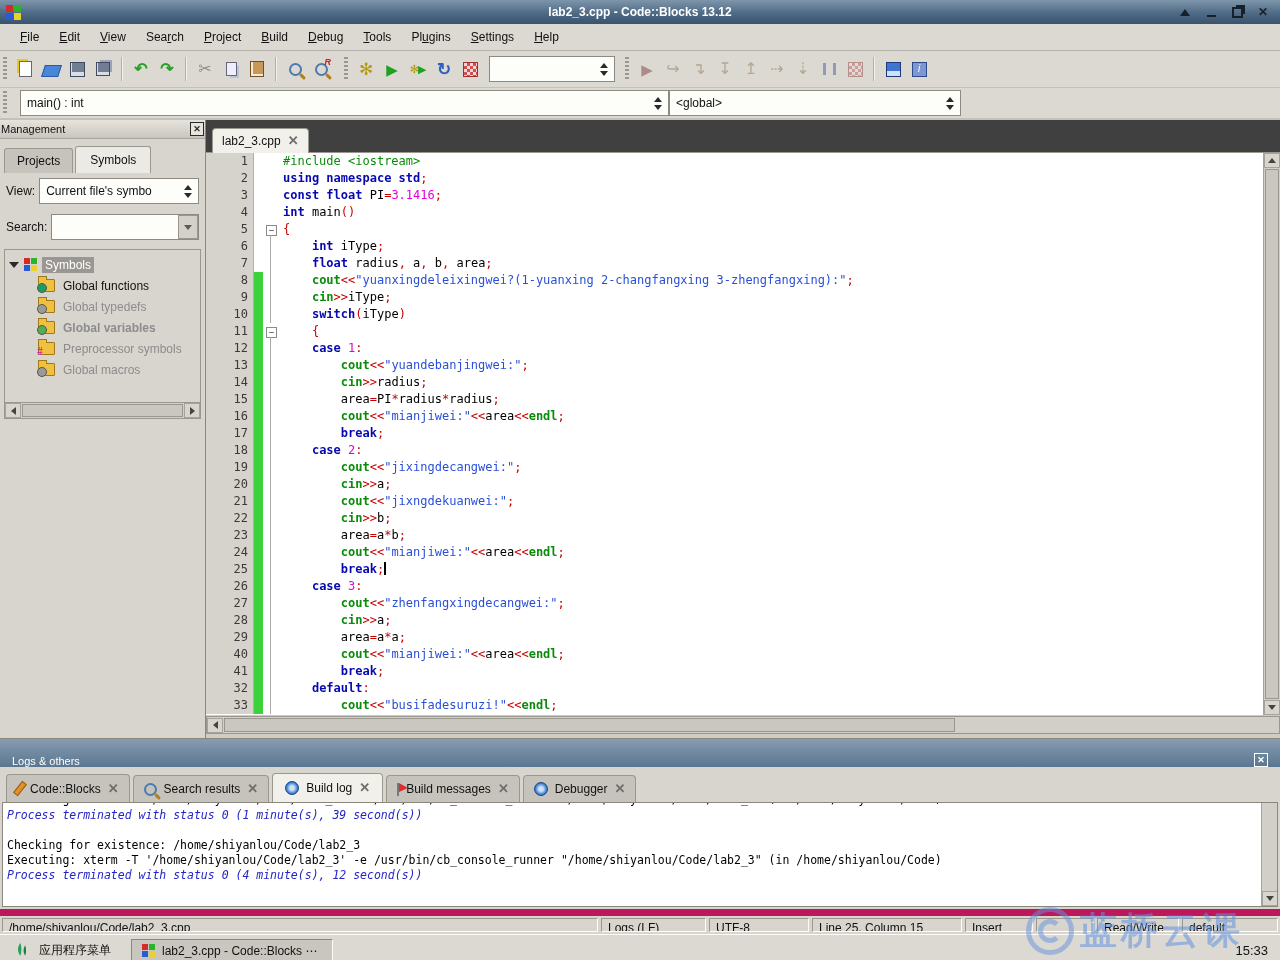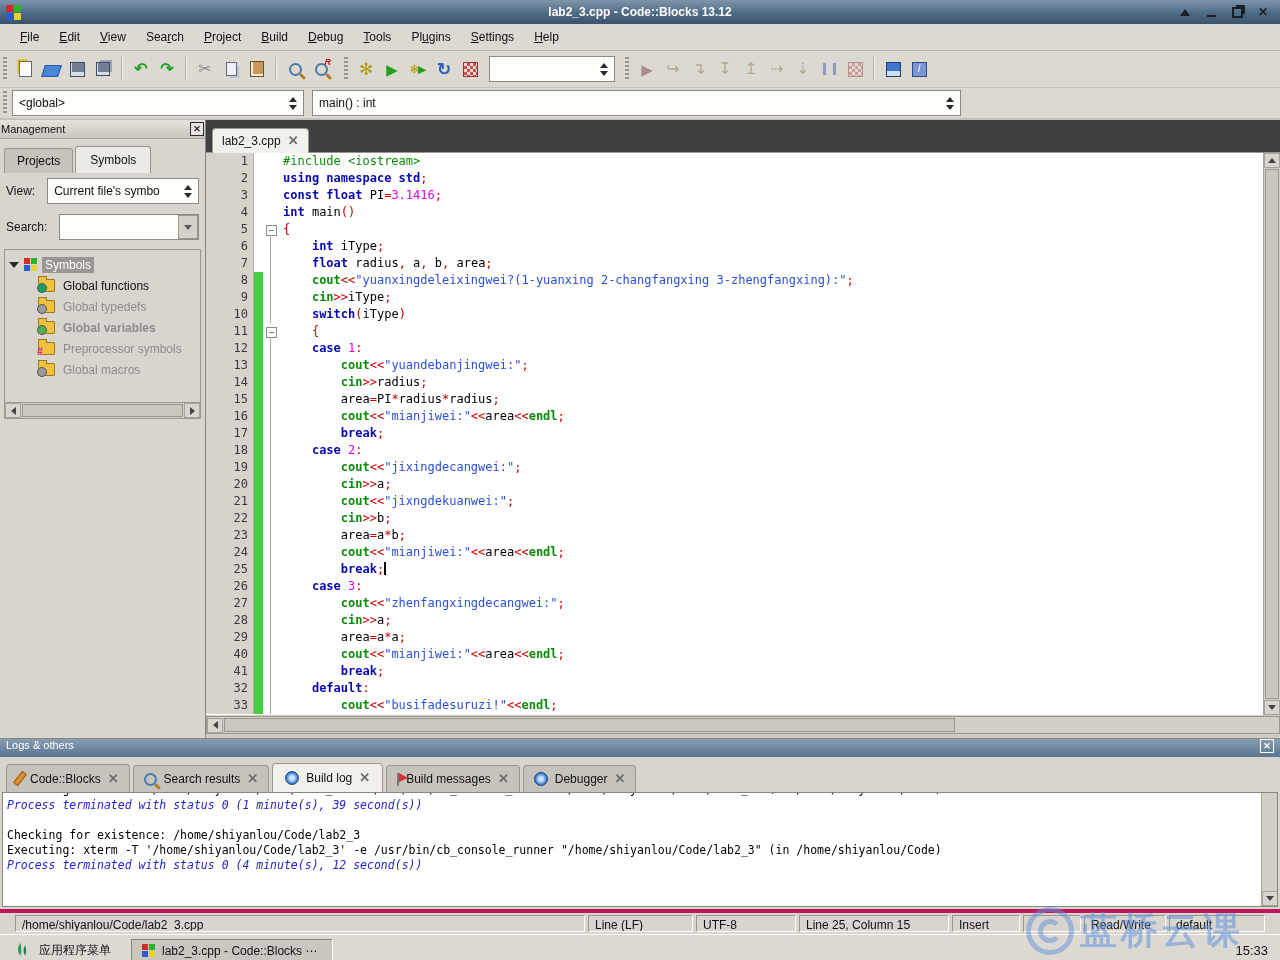--- a/index.html
+++ b/index.html
@@ -83,21 +83,21 @@
   .main{display:flex;height:618px;border-top:1px solid #c4c1ba}
   
   .mgmt{width:205px;border-right:1px solid #8a877f;display:flex;flex-direction:column;background:#d8d5ce}
   .panel-caption{height:18px;background:linear-gradient(#e6e3dc,#c9c6bf);border-bottom:1px solid #a6a39c;
                  display:flex;align-items:center;padding:0 1px;font-size:11px}
   .caption-x{margin-left:auto;width:12px;height:12px;border:1px solid #2a2a2a;display:flex;align-items:center;
              justify-content:center;font-size:9px;font-weight:bold;color:#2a2a2a;background:#e8e5de}
   .mtabs{height:30px;display:flex;align-items:flex-end;padding:4px 4px 0}
   .mtab{padding:5px 12px;border:1px solid #9a978f;border-bottom:none;background:#c6c3bc;border-radius:3px 3px 0 0;margin-right:2px}
   .mtab.active{background:#eceae4;position:relative;top:0;padding:6px 14px}
-  .mgmt-row{display:flex;align-items:center;gap:12px;padding:5px 6px}
+  .mgmt-row{display:flex;align-items:center;gap:4px;padding:5px 6px}
   .mgmt-row .combo{flex:1}
   .tree{margin:4px 4px 0;border:1px solid #9a978f;border-bottom:none;height:148px;background:#d8d5ce;padding-top:4px;overflow:hidden}
   .titem{display:flex;align-items:center;gap:5px;height:21px;padding-left:4px}
   .titem .lbl{padding:1px 3px}
   .titem .lbl.sel{background:#9a9792;color:#fff}
   .titem .lbl.dim{color:#8c8c8c}
   .expander{border-left:5px solid transparent;border-right:5px solid transparent;border-top:6px solid #2a2a2a}
   .mini-logo{display:grid;grid-template-columns:6px 6px;grid-template-rows:6px 6px;gap:1px}
   .mini-logo i:nth-child(1){background:#d42a2a}.mini-logo i:nth-child(2){background:#2ab42a}
   .mini-logo i:nth-child(3){background:#2a5ad4}.mini-logo i:nth-child(4){background:#e8d22a}
@@ -134,43 +134,43 @@
   .tok-p{color:#0a8c0a}.tok-k{color:#0808b0;font-weight:bold}.tok-c{color:#0a8c0a;font-weight:bold}
   .tok-s{color:#2a4fd8}.tok-n{color:#e000e0}.tok-o{color:#c80000}.tok-d{color:#000}
   .caret{display:inline-block;width:0;height:13px;border-left:2px solid #000;vertical-align:-2px}
   .vscroll{width:16px;flex:none;background:#d2cfc8;border-left:1px solid #a6a39c;display:flex;flex-direction:column;align-items:center}
   .vscroll .vthumb{width:12px;flex:1;background:#cac7c0;border:1px solid #9a978f;margin:1px 0}
   .ed-hscroll{height:16px;margin:1px 0;border:1px solid #9a978f;background:#d2cfc8;display:flex;align-items:center}
   .ed-hthumb{width:68%;height:12px;background:#cac7c0;border:1px solid #9a978f;margin:0 1px}
   .edfill{flex:1}
   
   .logs{height:170px;display:flex;flex-direction:column;border-top:1px solid #8a877f;background:#d8d5ce}
-  .logs-caption{height:18px;background:linear-gradient(#879cb0,#5a7690);color:#fff;font-size:11px;
-                display:flex;align-items:flex-start;padding:0 6px}
+  .logs-caption{height:28px;background:linear-gradient(#879cb0,#5a7690);color:#fff;font-size:11px;
+                display:flex;align-items:flex-end;padding:0 12px}
   .logs-caption .caption-x{border-color:#fff;color:#fff;background:transparent}
   .ltabs{height:33px;display:flex;align-items:flex-end;padding:2px 6px 0}
   .ltab{display:flex;align-items:center;gap:7px;padding:6px 10px;border:1px solid #9a978f;border-bottom:none;
         background:#c6c3bc;border-radius:4px 4px 0 0;margin-right:3px;font-size:12px}
   .ltab.active{background:#f2f0ea;padding:7px 12px}
   .ltab .tab-x{font-size:13px}
   [data-name="codeblocks-log-icon"]{width:4px;height:13px;background:#e09030;border:1px solid #9a6010;transform:rotate(38deg)}
   .gearblue{width:12px;height:12px;border-radius:50%;background:radial-gradient(#cfe2f8 25%,#2a72c8 70%);border:1px solid #1a4a88}
   [data-name="build-messages-icon"]{width:2px;height:13px;background:#777;position:relative}
   [data-name="build-messages-icon"]::before{content:"";position:absolute;left:2px;top:0;
       border-top:5px solid transparent;border-bottom:4px solid transparent;border-left:9px solid #d83030}
   .logs-body{flex:1;margin:0 2px 2px;border:1px solid #8a877f;background:#fff;overflow:hidden;position:relative;
              font-family:"DejaVu Sans Mono",monospace;font-size:11.5px;line-height:15px;padding:0 4px}
   .log-clip{height:5px;overflow:hidden}
   .log-clip span{display:block;margin-top:-11px;color:#000}
   .log-line{white-space:nowrap;color:#000}
   .log-line.info{color:#2424c8;font-style:italic}
   .logs-vscroll{position:absolute;right:0;top:0;bottom:0;width:15px;background:#d2cfc8;border-left:1px solid #a6a39c;
                 display:flex;flex-direction:column;align-items:center;justify-content:flex-end}
   
-  .status{height:25px;background:#d8d5ce;border-top:4px solid #be185d;display:flex;gap:3px;padding:2px 15px;box-sizing:border-box}
+  .status{height:25px;background:#d8d5ce;border-top:7px solid #be185d;display:flex;gap:3px;padding:2px 2px;box-sizing:border-box}
   .sfield{border:1px solid;border-color:#9a978f #fdfcf9 #fdfcf9 #9a978f;padding:2px 6px;font-size:12px;
           white-space:nowrap;overflow:hidden;box-sizing:border-box}
   .sfield:nth-child(1){flex:1}
   .sfield:nth-child(2){width:105px}.sfield:nth-child(3){width:100px}.sfield:nth-child(4){width:150px}
   .sfield:nth-child(5){width:68px}.sfield:nth-child(6){width:58px}.sfield:nth-child(7){width:82px}
   .sfield:nth-child(8){width:96px}
   
   .taskbar{height:31px;background:#dcd9d2;border-top:1px solid #fdfcf9;display:flex;align-items:center;padding:0 6px}
   .appmenu{display:flex;align-items:center;gap:8px;padding:3px 8px}
   .taskbtn{display:flex;align-items:center;gap:7px;margin-left:12px;padding:4px 10px;background:#c9c6bf;
@@ -266,29 +266,29 @@
       <span class="ti dis" data-name="break-debugger-icon"></span>
       <span class="ti dis" data-name="stop-debugger-icon"></span>
       <span class="tsep" data-name="toolbar-separator"></span>
       <span class="ti" data-name="debugging-windows-icon"></span>
       <span class="ti" data-name="various-info-icon"></span>
     </span>
 </div>
 
 <div class="tbrow tbrow2" data-name="toolbar-row-symbols">
   <span class="grip" data-name="toolbar-grip"></span>
-  <span class="combo" style="width:278px" data-name="scope-combobox">
-    <span data-name="scope-value">&lt;global&gt;</span>
+  <span class="combo" style="width:635px;margin-left:8px" data-name="function-combobox">
+    <span data-name="function-value">main() : int</span>
     <span class="spin" data-name="combo-spinner-icon">
         <i class="up"></i>
         <i class="dn"></i>
       </span>
   </span>
-  <span class="combo" style="width:635px;margin-left:8px" data-name="function-combobox">
-    <span data-name="function-value">main() : int</span>
+  <span class="combo" style="width:278px" data-name="scope-combobox">
+    <span data-name="scope-value">&lt;global&gt;</span>
     <span class="spin" data-name="combo-spinner-icon">
         <i class="up"></i>
         <i class="dn"></i>
       </span>
   </span>
 </div>
 
 <div class="main">
 
   <div class="mgmt" data-name="management-panel">
@@ -650,21 +650,21 @@
     <div class="logs-vscroll" data-name="log-vertical-scrollbar">
       <span class="sb-btn" data-name="scroll-down-icon">
           <i class="arr-d"></i>
         </span>
     </div>
   </div>
 </div>
 
 <div class="status" id="status-bar" data-name="status-bar">
     <span class="sfield" data-name="status-field-0">/home/shiyanlou/Code/lab2_3.cpp</span>
-    <span class="sfield" data-name="status-field-1">Line (LF)</span>
+    <span class="sfield" data-name="status-field-1">Logs (LF)</span>
     <span class="sfield" data-name="status-field-2">UTF-8</span>
     <span class="sfield" data-name="status-field-3">Line 25, Column 15</span>
     <span class="sfield" data-name="status-field-4">Insert</span>
     <span class="sfield" data-name="status-field-5">&nbsp;</span>
     <span class="sfield" data-name="status-field-6">Read/Write</span>
     <span class="sfield" data-name="status-field-7">default</span>
   </div>
 
 <div class="taskbar" data-name="taskbar">
   <span class="appmenu" data-name="applications-menu-button">

